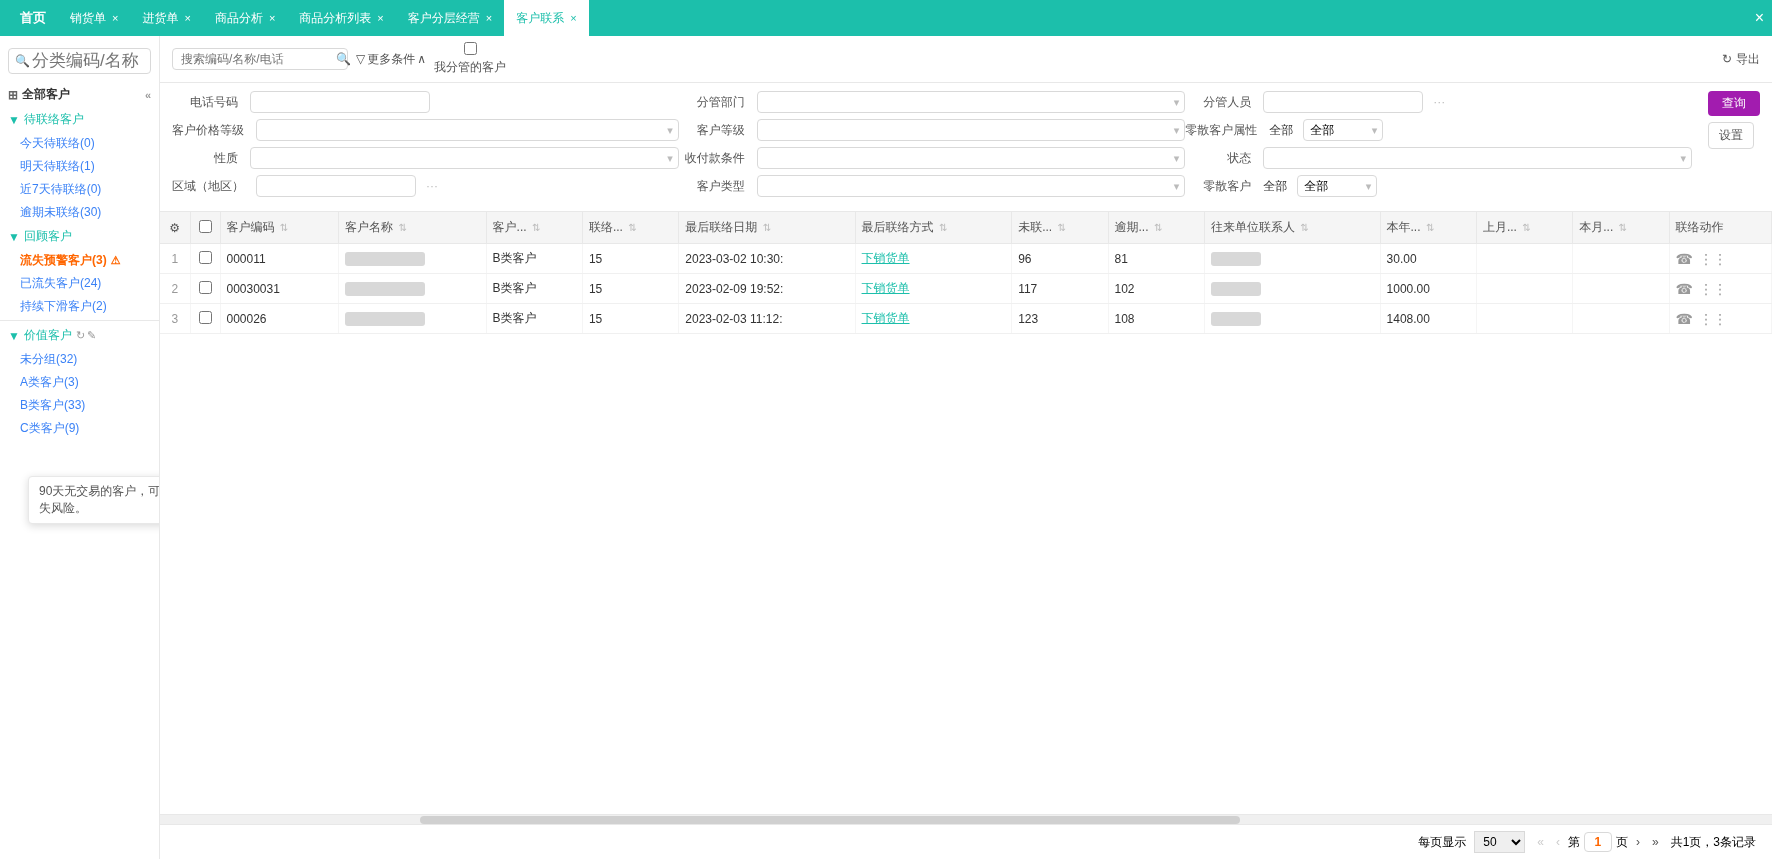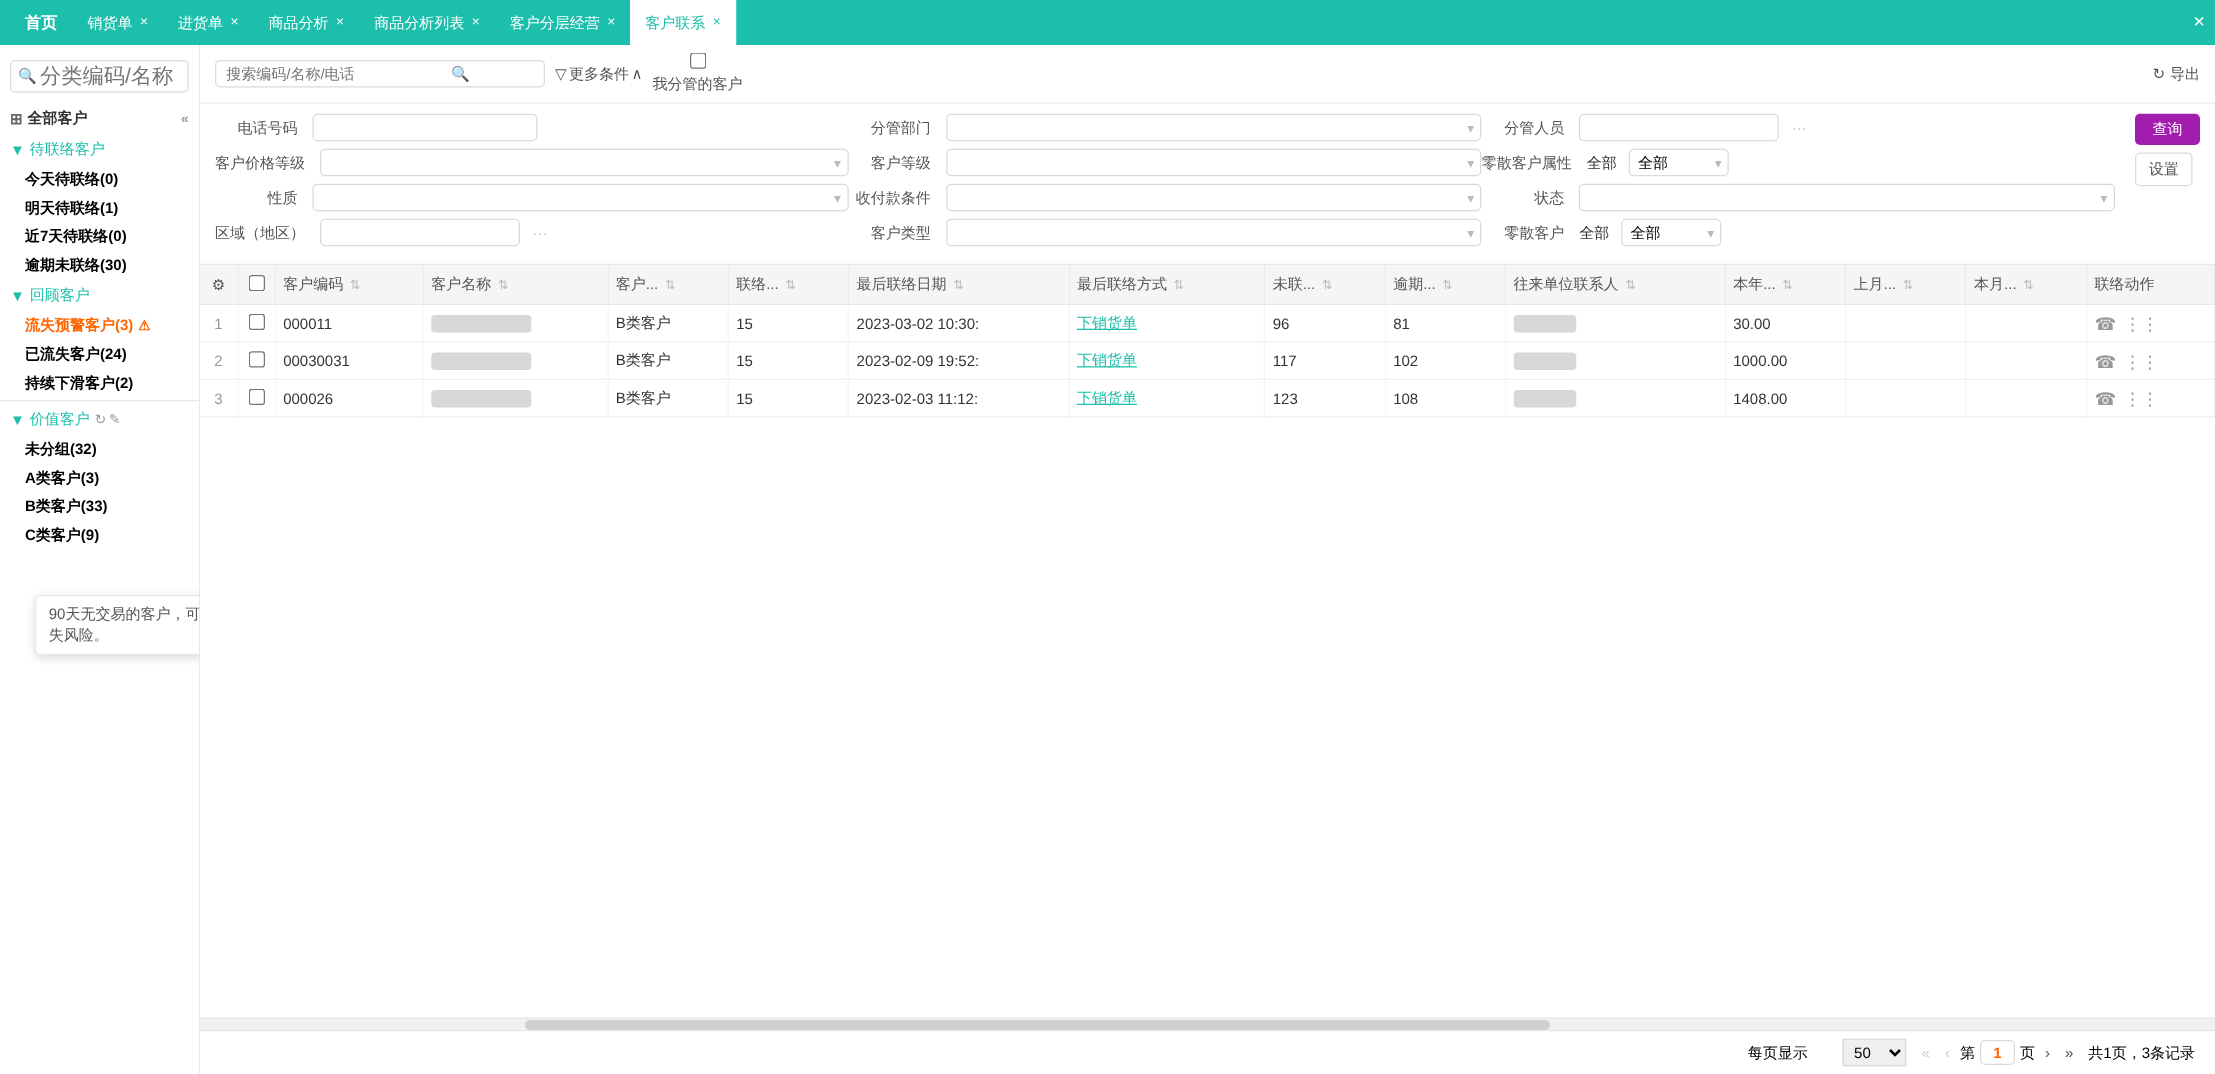--- a/index.html
+++ b/index.html
@@ -52,22 +52,22 @@
     .sidebar-group-title .collapse-icon { margin-left: auto; color: #999; font-size: 11px; }
     .sidebar-group-title .grid-icon { margin-right: 4px; color: #666; }
 
     .sidebar-section-title {
       display: flex; align-items: center; padding: 4px 8px; color: #1cbfab;
       font-size: 12px; cursor: pointer;
     }
     .sidebar-section-title .arrow { margin-right: 4px; }
 
     .sidebar-item {
-      padding: 3px 8px 3px 20px; cursor: pointer; color: #000000; white-space: nowrap;
-      display: flex; align-items: center; font-weight: bold;
+      padding: 3px 8px 3px 20px; cursor: pointer; color: #3b82f6; white-space: nowrap;
+      display: flex; align-items: center;
     }
     .sidebar-item.active { color: #ff6600; font-weight: bold; }
     .sidebar-item .warn-icon { margin-left: 4px; color: #ff6600; font-size: 11px; }
 
     
     .tooltip-box {
       position: absolute; left: 28px; top: 252px; background: #fff;
       border: 1px solid #e8e8e8; border-radius: 4px; padding: 6px 10px;
       color: #555; font-size: 12px; z-index: 100; box-shadow: 0 2px 8px rgba(0,0,0,.15);
       width: 190px;
@@ -78,21 +78,21 @@
       flex: 1; overflow: hidden; display: flex; flex-direction: column; background: #fff;
     }
 
     
     .toolbar {
       display: flex; align-items: center; padding: 6px 12px; border-bottom: 1px solid #e8e8e8;
       background: #fff; gap: 8px; flex-wrap: nowrap;
     }
     .search-input-box {
       display: flex; align-items: center; border: 1px solid #d9d9d9; border-radius: 4px;
-      padding: 3px 8px; width: 264px;
+      padding: 3px 8px; width: 176px;
     }
     .search-input-box input { border: none; outline: none; width: 180px; font-size: 12px; }
     .search-input-box .s-icon { color: #f60; cursor: pointer; }
     .more-conditions {
       display: flex; align-items: center; cursor: pointer; color: #555; gap: 2px;
     }
     .my-customer-cb { display: flex; align-items: center; gap: 4px; cursor: pointer; color: #555; flex-direction: column; }
     .export-btn {
       margin-left: auto; display: flex; align-items: center; gap: 4px;
       cursor: pointer; color: #555; white-space: nowrap;
@@ -174,21 +174,20 @@
 
     
     .footer {
       display: flex; align-items: center; justify-content: flex-end;
       padding: 6px 16px; border-top: 1px solid #e8e8e8; background: #fff; gap: 8px;
     }
     .footer-label { color: #000000; }
     .footer-select {
       border: 1px solid #d9d9d9; border-radius: 0; padding: 2px 4px; font-size: 12px;
       outline: none;
-      margin-left: 20px;
     }
     .footer-pager { display: flex; align-items: center; gap: 4px; color: #555; }
     .pager-btn { cursor: pointer; color: #555; padding: 2px 4px; }
     .pager-btn.disabled { color: #ccc; cursor: not-allowed; }
     .page-input {
       border: 1px solid #d9d9d9; border-radius: 4px; width: 28px; text-align: center;
       padding: 2px; font-size: 12px; outline: none; color: #ff6600; font-weight: bold;
     }
     .scrollbar-area {
       height: 10px; background: #f0f0f0; border-top: 1px solid #e8e8e8;

